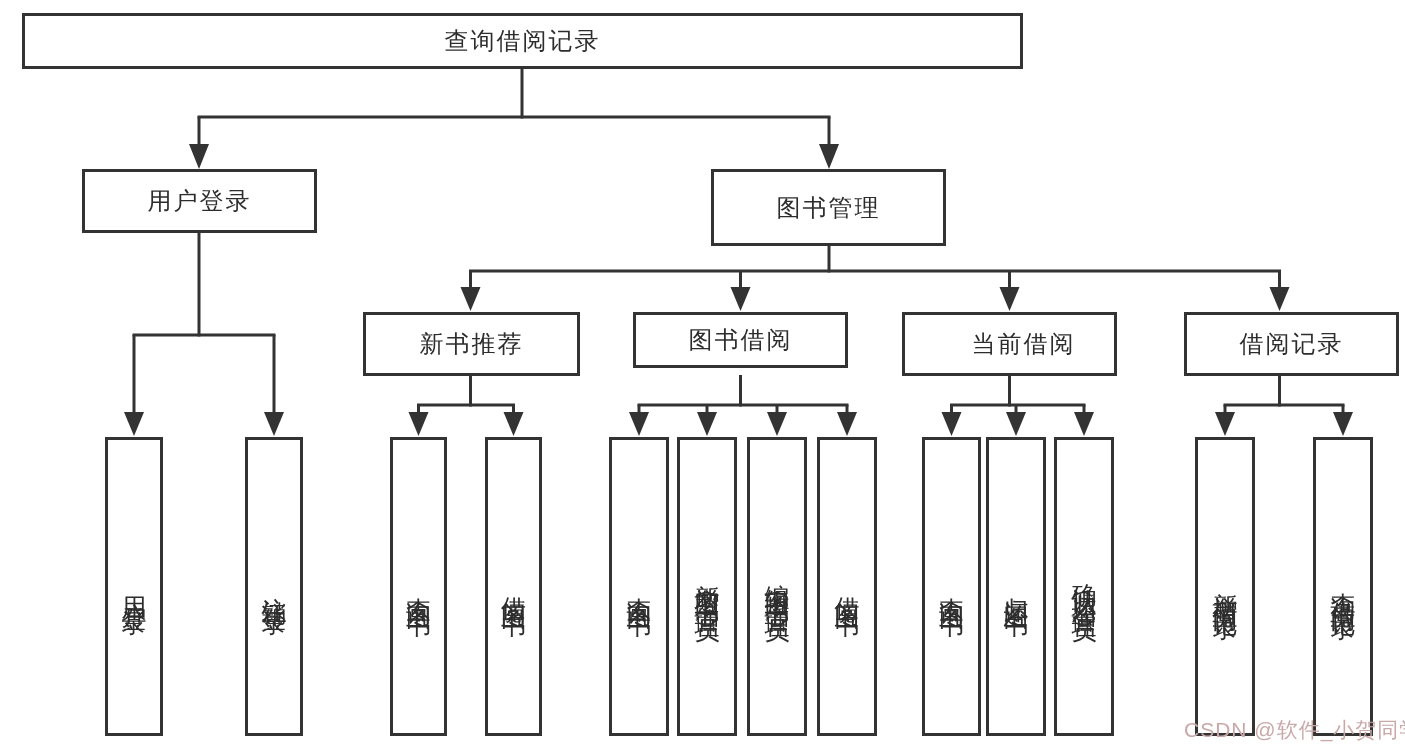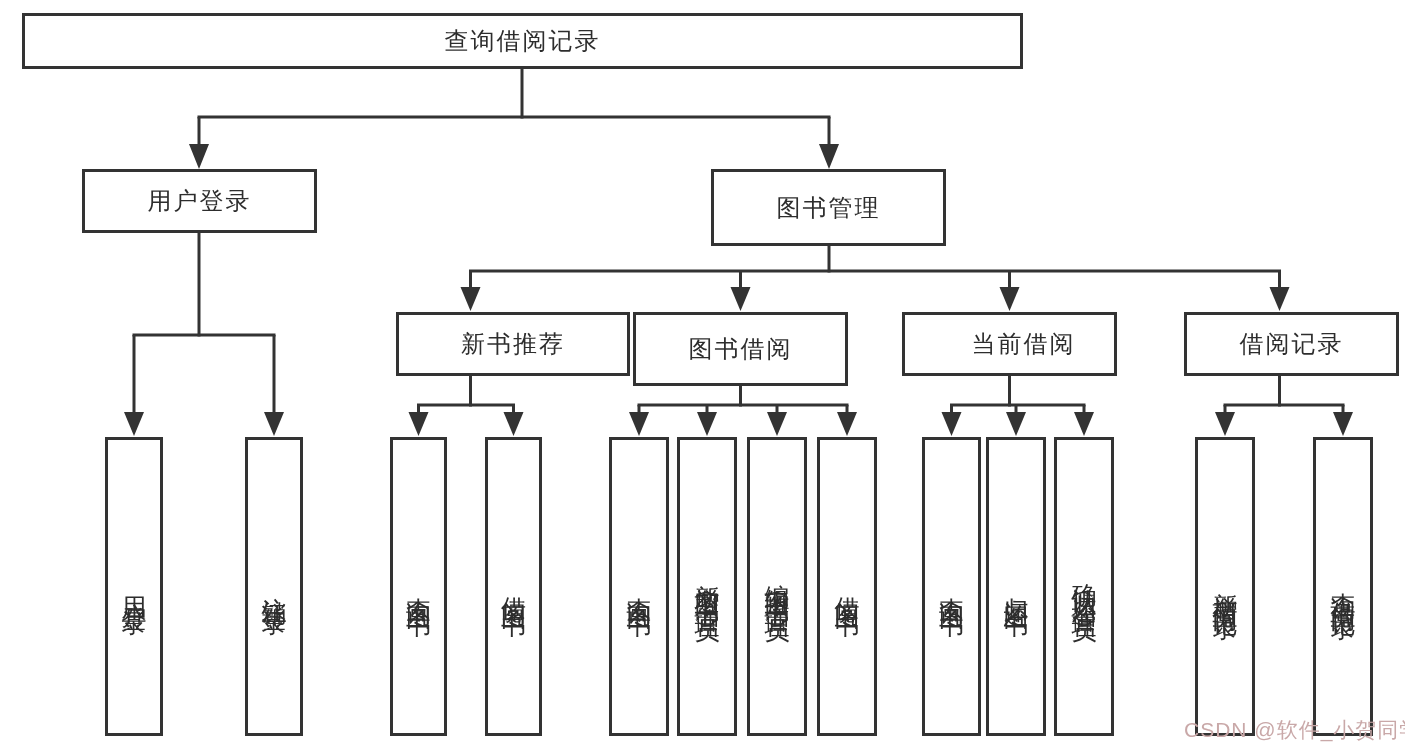--- a/index.html
+++ b/index.html
@@ -139,22 +139,22 @@
       <line x1="1343" y1="405" x2="1343" y2="414"></line>
       <polygon points="1333,412 1353,412 1343,436"></polygon>
     </g>
   </svg>
 
   <div class="box root" style="left:22px; top:13px; width:1001px; height:56px;">查询借阅记录</div>
 
   <div class="box" style="left:82px; top:169px; width:235px; height:64px;">用户登录</div>
   <div class="box" style="left:711px; top:169px; width:235px; height:77px;">图书管理</div>
 
-  <div class="box" style="left:363px; top:312px; width:234px; height:64px;margin-left:33px;">新书推荐</div>
-  <div class="box" style="left:633px; top:312px; width:215px; height:74px;">图书借阅</div>
+  <div class="box" style="left:363px; top:312px; width:217px; height:64px;">新书推荐</div>
+  <div class="box" style="left:633px; top:312px; width:215px; height:56px;">图书借阅</div>
   <div class="box" style="left:902px; top:312px; width:215px; height:64px;padding-left:28px;">当前借阅</div>
   <div class="box" style="left:1172px; top:312px; width:215px; height:64px;margin-left:12px;">借阅记录</div>
 
   <div class="box leaf" style="left:105px; top:437px; width:58px; height:299px;">用户登录</div>
   <div class="box leaf" style="left:245px; top:437px; width:58px; height:299px;">注销登录</div>
 
   <div class="box leaf" style="left:390px; top:437px; width:57px; height:299px;">查询图书</div>
   <div class="box leaf" style="left:485px; top:437px; width:57px; height:299px;">借阅图书</div>
 
   <div class="box leaf" style="left:609px; top:437px; width:60px; height:299px;">查询图书</div>

